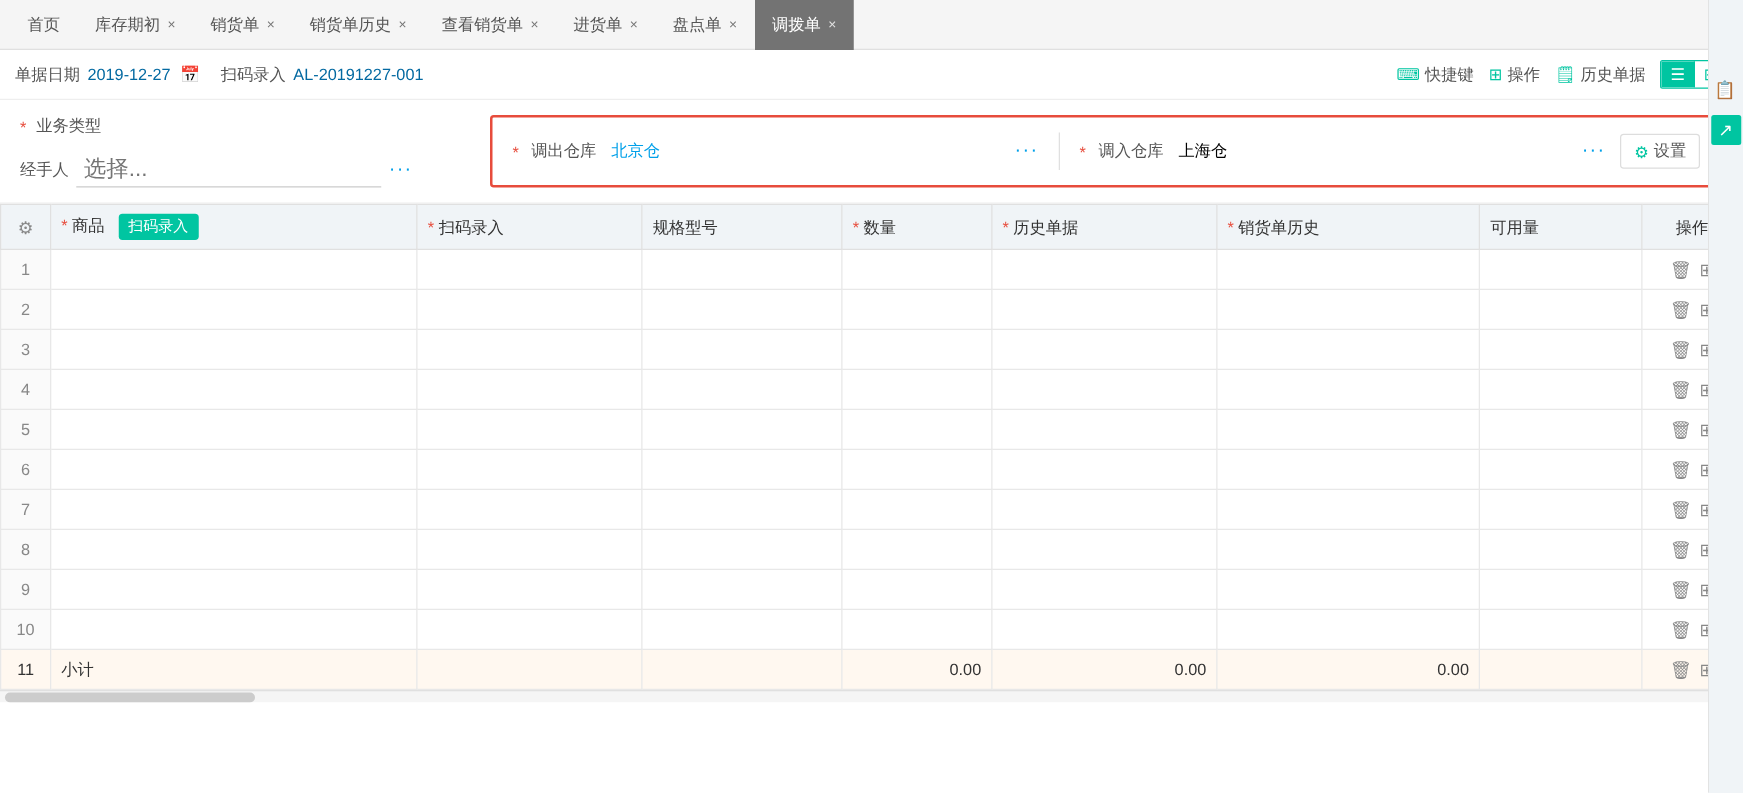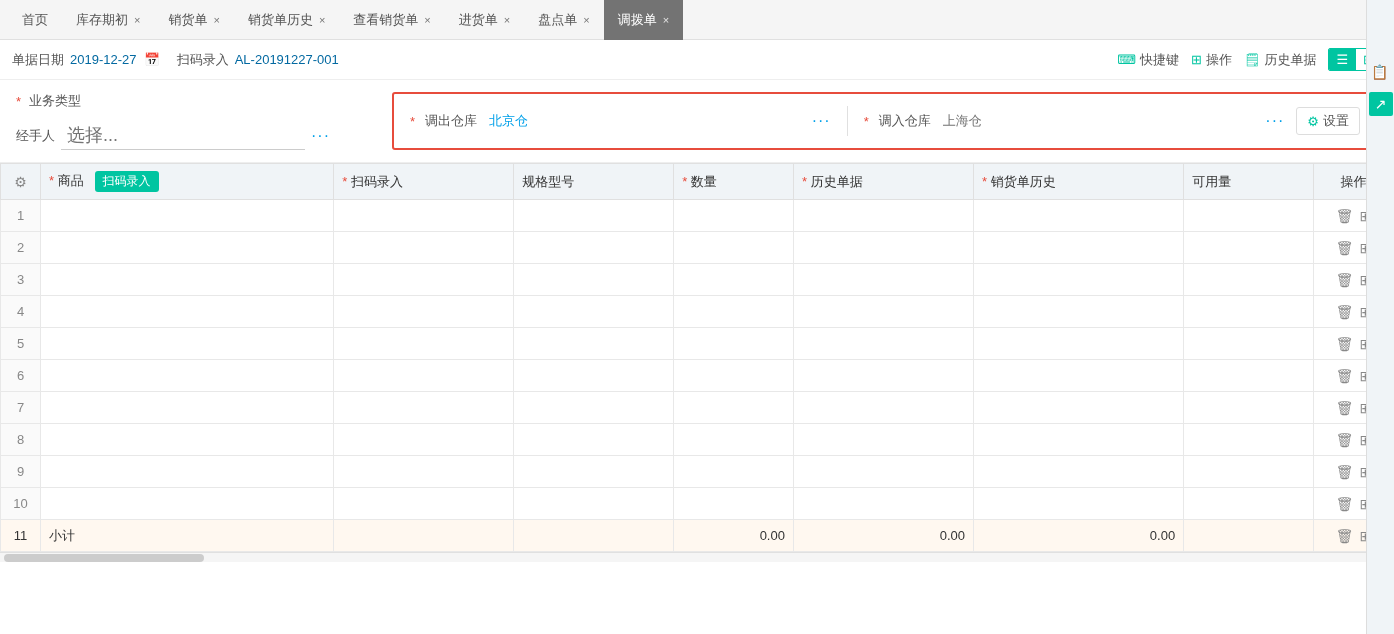--- a/index.html
+++ b/index.html
@@ -205,21 +205,21 @@
     <div class="warehouse-section">
       <span class="req-star">*</span>
       <span class="field-label">调出仓库</span>
       <span class="field-value" style="margin-left:4px; color:#00a0e9;">北京仓</span>
       <span class="more-btn" style="margin-left:auto;">···</span>
     </div>
     <div class="warehouse-divider"></div>
     <div class="warehouse-section">
       <span class="req-star">*</span>
       <span class="field-label">调入仓库</span>
-      <span class="field-value" style="margin-left:4px; color:#737373;">上海仓</span>
+      <span class="field-value" style="margin-left:4px; color:#000000;">上海仓</span>
       <span class="more-btn" style="margin-left:auto;">···</span>
     </div>
     <div class="settings-btn" style="margin-left:12px;">
       <span class="settings-icon">⚙</span>
       <span>设置</span>
     </div>
   </div>
 </div>
 
 <div class="table-container">

